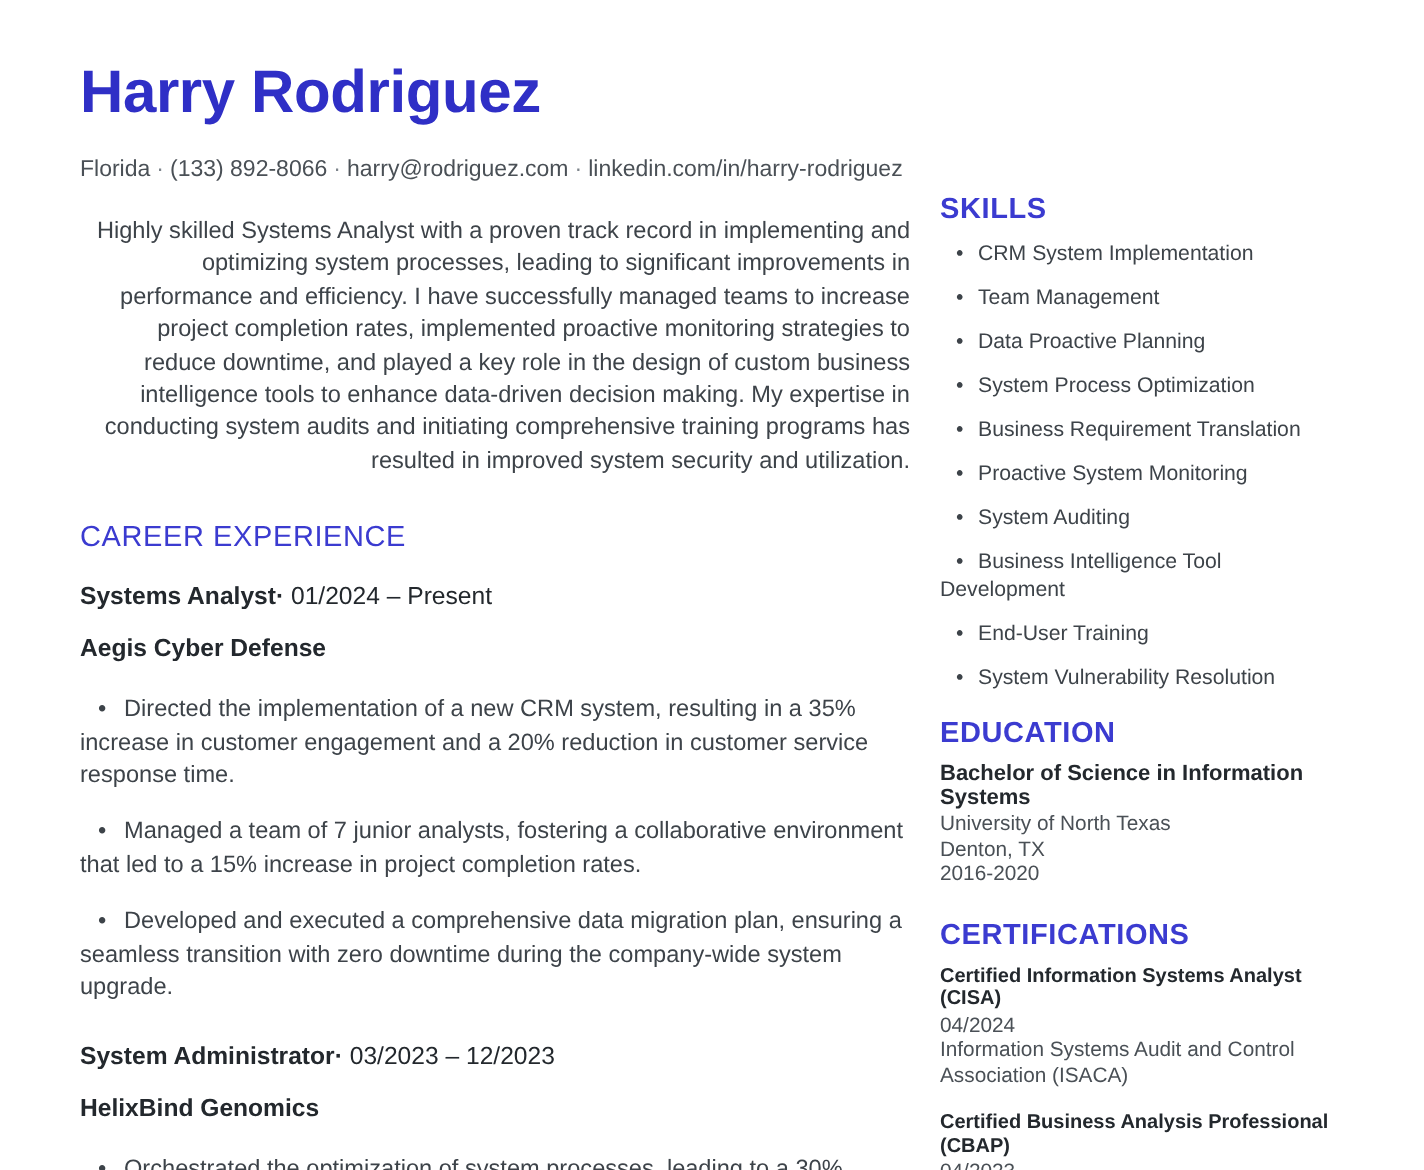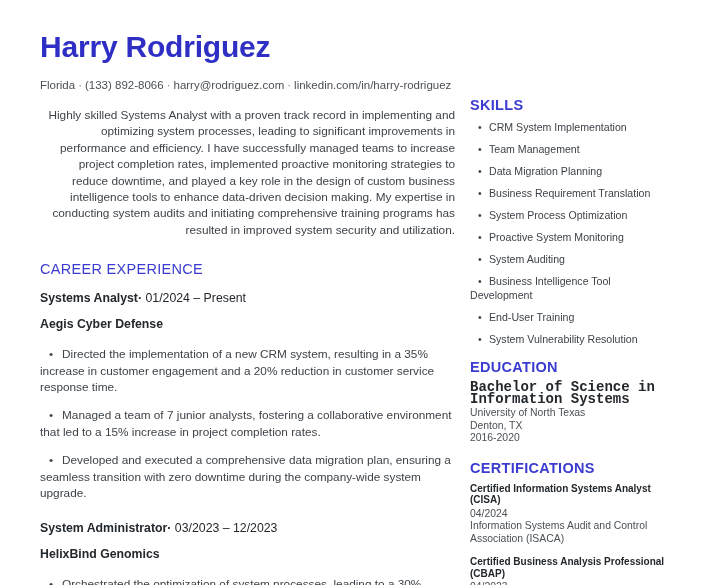--- a/index.html
+++ b/index.html
@@ -136,26 +136,25 @@
   .skills-list li .bullet-dot {
     display: inline-block;
     width: 19px;
     padding-left: 8px;
     box-sizing: border-box;
     color: #3d4349;
   }
 
   .edu-block { margin-bottom: 14px; }
   .edu-degree {
-    font-size: 14px;
+    font-size: 11px;
     font-weight: bold;
     color: #23282d;
     line-height: 11.5px;
     margin-bottom: 2px;
-    font-family: Liberation Mono, monospace;
   }
   .edu-line {
     font-size: 10.4px;
     color: #4a5056;
     line-height: 12.5px;
   }
 
   .cert-block { margin-bottom: 11px; }
   .cert-name {
     font-size: 10px;
@@ -215,23 +214,23 @@
     </div>
 
   </div>
 
   <div class="side-col">
 
     <h2 class="side-heading">SKILLS</h2>
     <ul class="skills-list">
       <li><span class="bullet-dot">•</span><span>CRM System Implementation</span></li>
       <li><span class="bullet-dot">•</span><span>Team Management</span></li>
-      <li><span class="bullet-dot">•</span><span>Data Migration Planning</span></li>
+      <li><span class="bullet-dot">•</span><span>Data Proactive Planning</span></li>
+      <li><span class="bullet-dot">•</span><span>System Process Optimization</span></li>
       <li><span class="bullet-dot">•</span><span>Business Requirement Translation</span></li>
-      <li><span class="bullet-dot">•</span><span>System Process Optimization</span></li>
       <li><span class="bullet-dot">•</span><span>Proactive System Monitoring</span></li>
       <li><span class="bullet-dot">•</span><span>System Auditing</span></li>
       <li><span class="bullet-dot">•</span><span>Business Intelligence Tool Development</span></li>
       <li><span class="bullet-dot">•</span><span>End-User Training</span></li>
       <li><span class="bullet-dot">•</span><span>System Vulnerability Resolution</span></li>
     </ul>
 
     <h2 class="side-heading">EDUCATION</h2>
     <div class="edu-wrap">
       <div class="edu-block">

